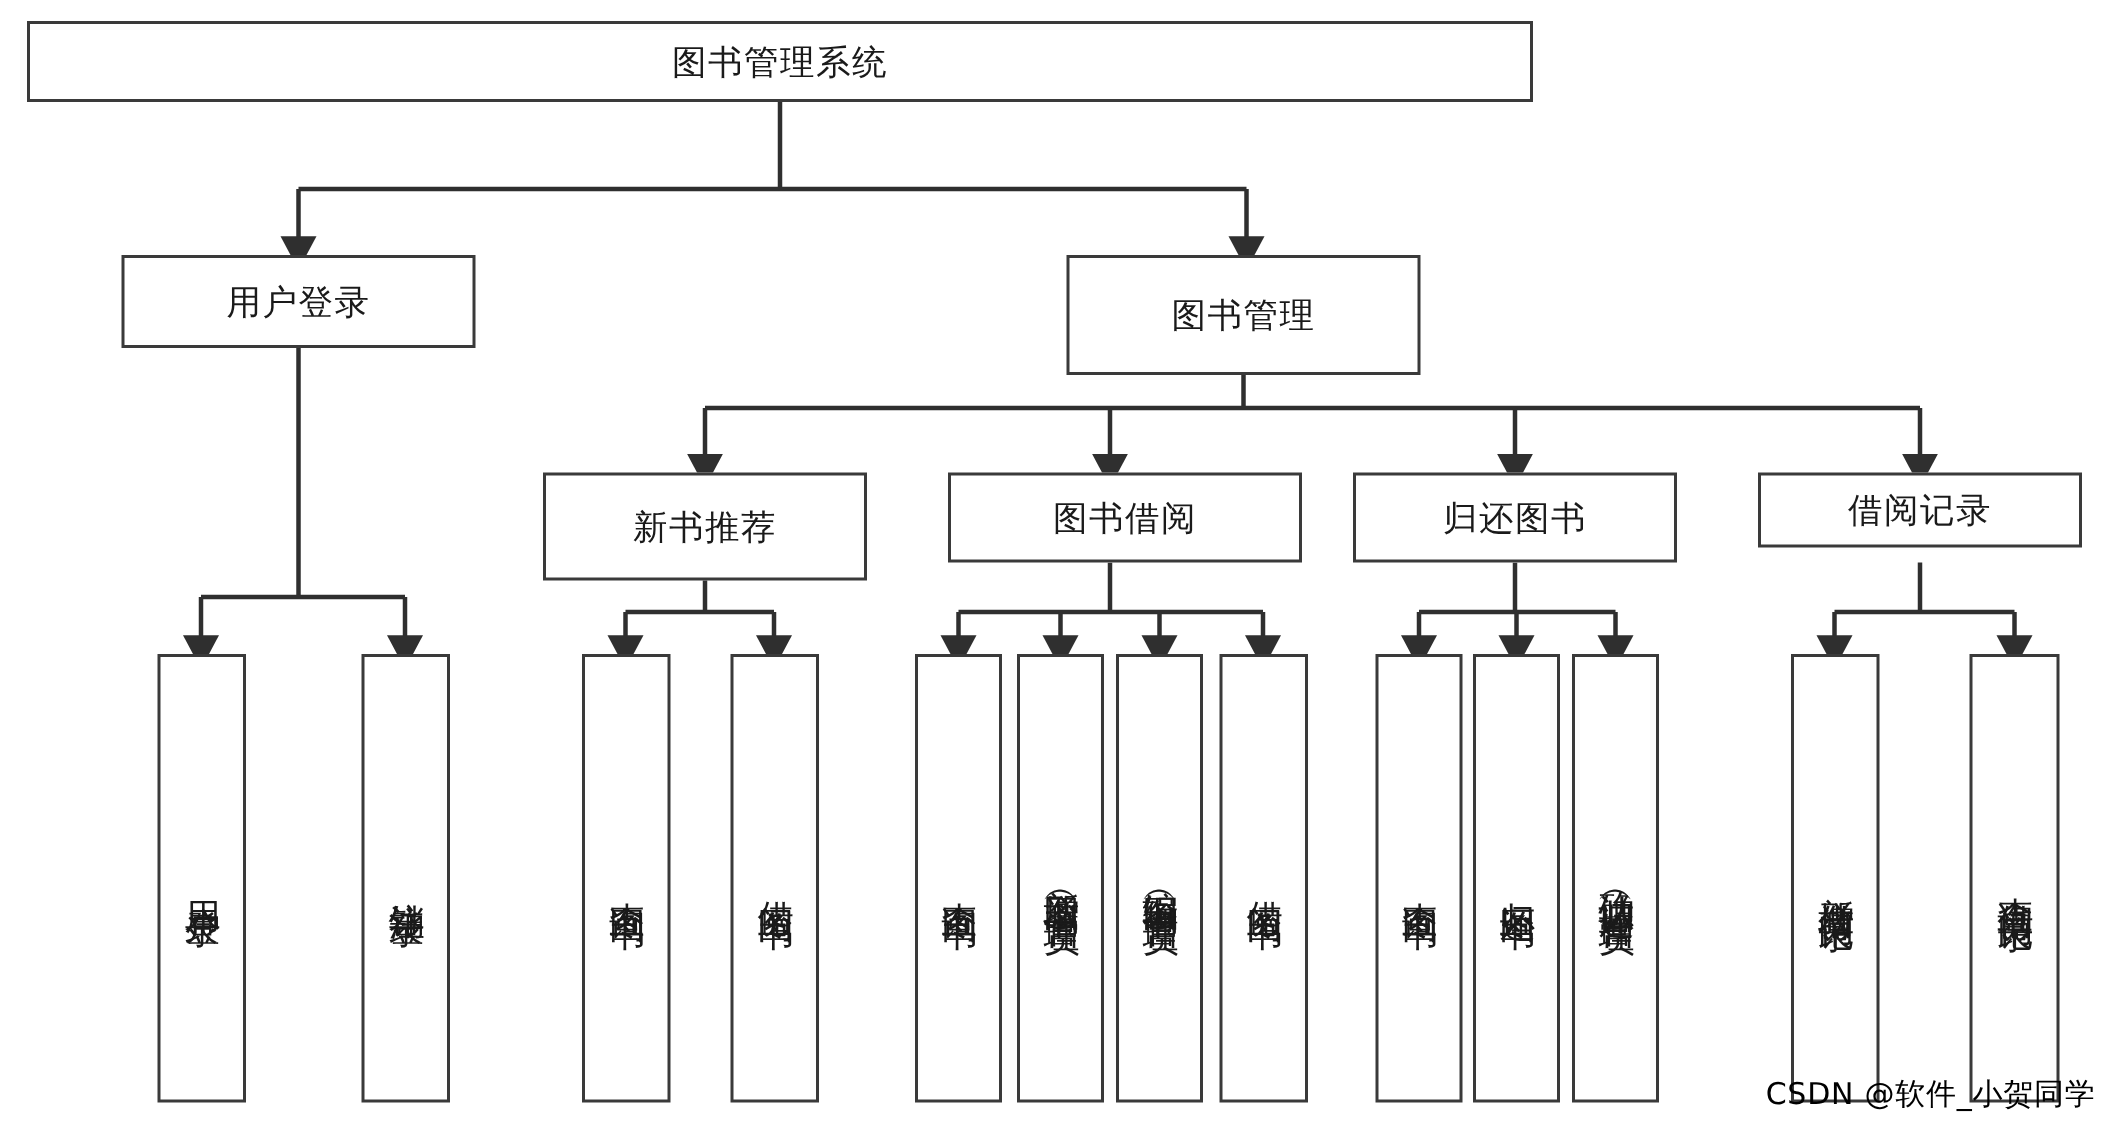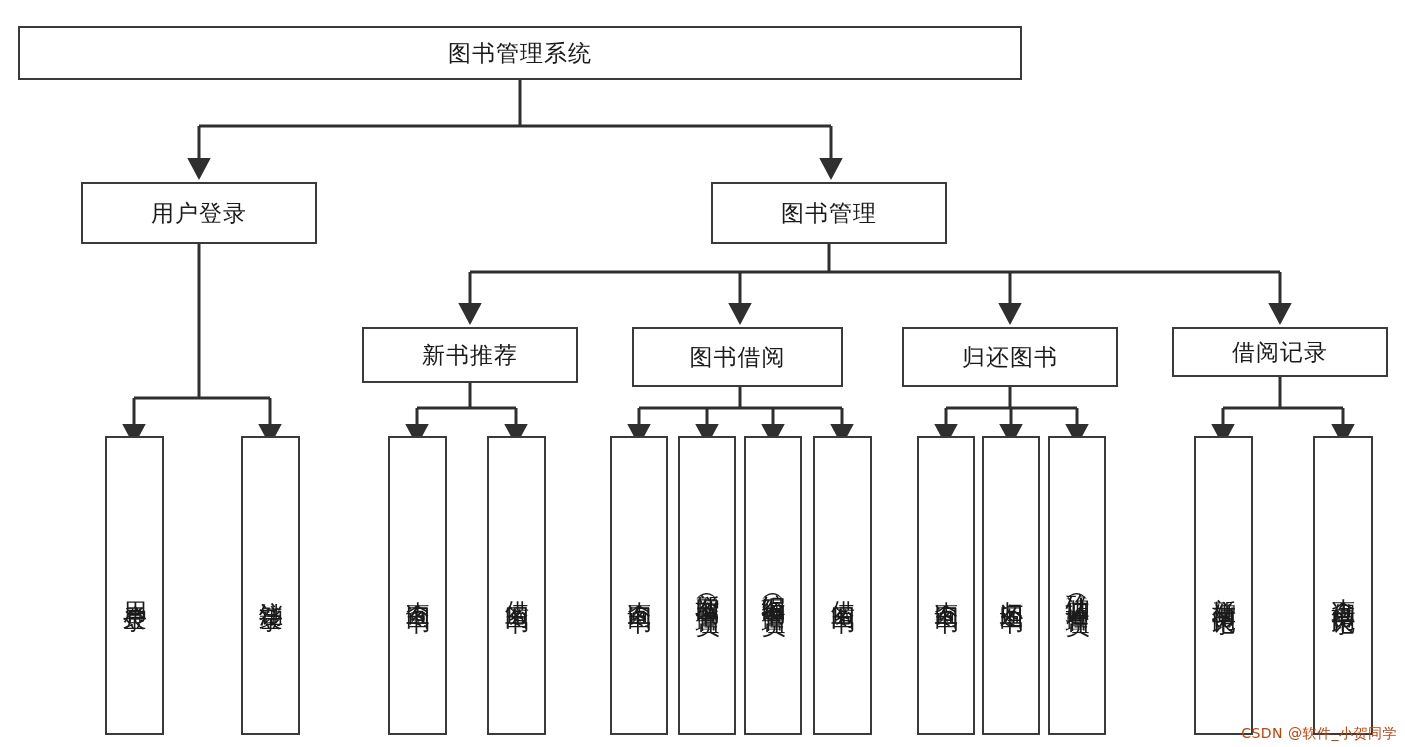--- a/index.html
+++ b/index.html
@@ -30,42 +30,41 @@
     border: 2px solid #3a3a3a;
     background: #ffffff;
     display: flex;
     align-items: center;
     justify-content: center;
     color: #1a1a1a;
   }
   .node.h {
     font-size: 23px;
     letter-spacing: 1px;
-    margin-top: 12px;
   }
   .node.v {
     writing-mode: vertical-rl;
     text-orientation: upright;
     font-size: 24px;
     letter-spacing: 3px;
     padding-top: 4px;
     line-height: 1.05;
   }
   .node.v .vtext {
     writing-mode: vertical-rl;
     text-orientation: upright;
     display: block;
     white-space: nowrap;
   }
   .watermark {
     position: absolute;
     right: 8px;
     bottom: 4px;
-    font-size: 14px;
-    color: #c2410c;
+    font-size: 20px;
+    color: #000000;
     white-space: nowrap;
     letter-spacing: 0.5px;
   }
 </style>
 </head>
 <body>
 
 <div id="canvas">
 
   <svg id="edges" viewBox="0 0 1405 747">
@@ -118,28 +117,28 @@
     </g>
   </svg>
 
   <div class="node h" id="node-root" style="left: 18px; top: 14px; width: 1004px; height: 54px;">
     <span>图书管理系统</span>
   </div>
 
   <div class="node h" id="node-l2-0" style="left: 81px; top: 170px; width: 236px; height: 62px;">
     <span>用户登录</span>
   </div>
-  <div class="node h" id="node-l2-1" style="left: 711px; top: 170px; width: 236px; height: 62px;">
+  <div class="node h" id="node-l2-1" style="left: 711px; top: 170px; width: 236px; height: 80px;">
     <span>图书管理</span>
   </div>
 
-  <div class="node h" id="node-l3-0" style="left: 362px; top: 315px; width: 216px; height: 56px;">
+  <div class="node h" id="node-l3-0" style="left: 362px; top: 315px; width: 216px; height: 72px;">
     <span>新书推荐</span>
   </div>
-  <div class="node h" id="node-l3-1" style="left: 632px; top: 315px; width: 211px; height: 60px;">
+  <div class="node h" id="node-l3-1" style="left: 632px; top: 315px; width: 236px; height: 60px;">
     <span>图书借阅</span>
   </div>
   <div class="node h" id="node-l3-2" style="left: 902px; top: 315px; width: 216px; height: 60px;">
     <span>归还图书</span>
   </div>
   <div class="node h" id="node-l3-3" style="left: 1172px; top: 315px; width: 216px; height: 50px;">
     <span>借阅记录</span>
   </div>
 
   <div class="node v" id="node-leaf-0" style="left: 105px; top: 436px; width: 59px; height: 299px;">

